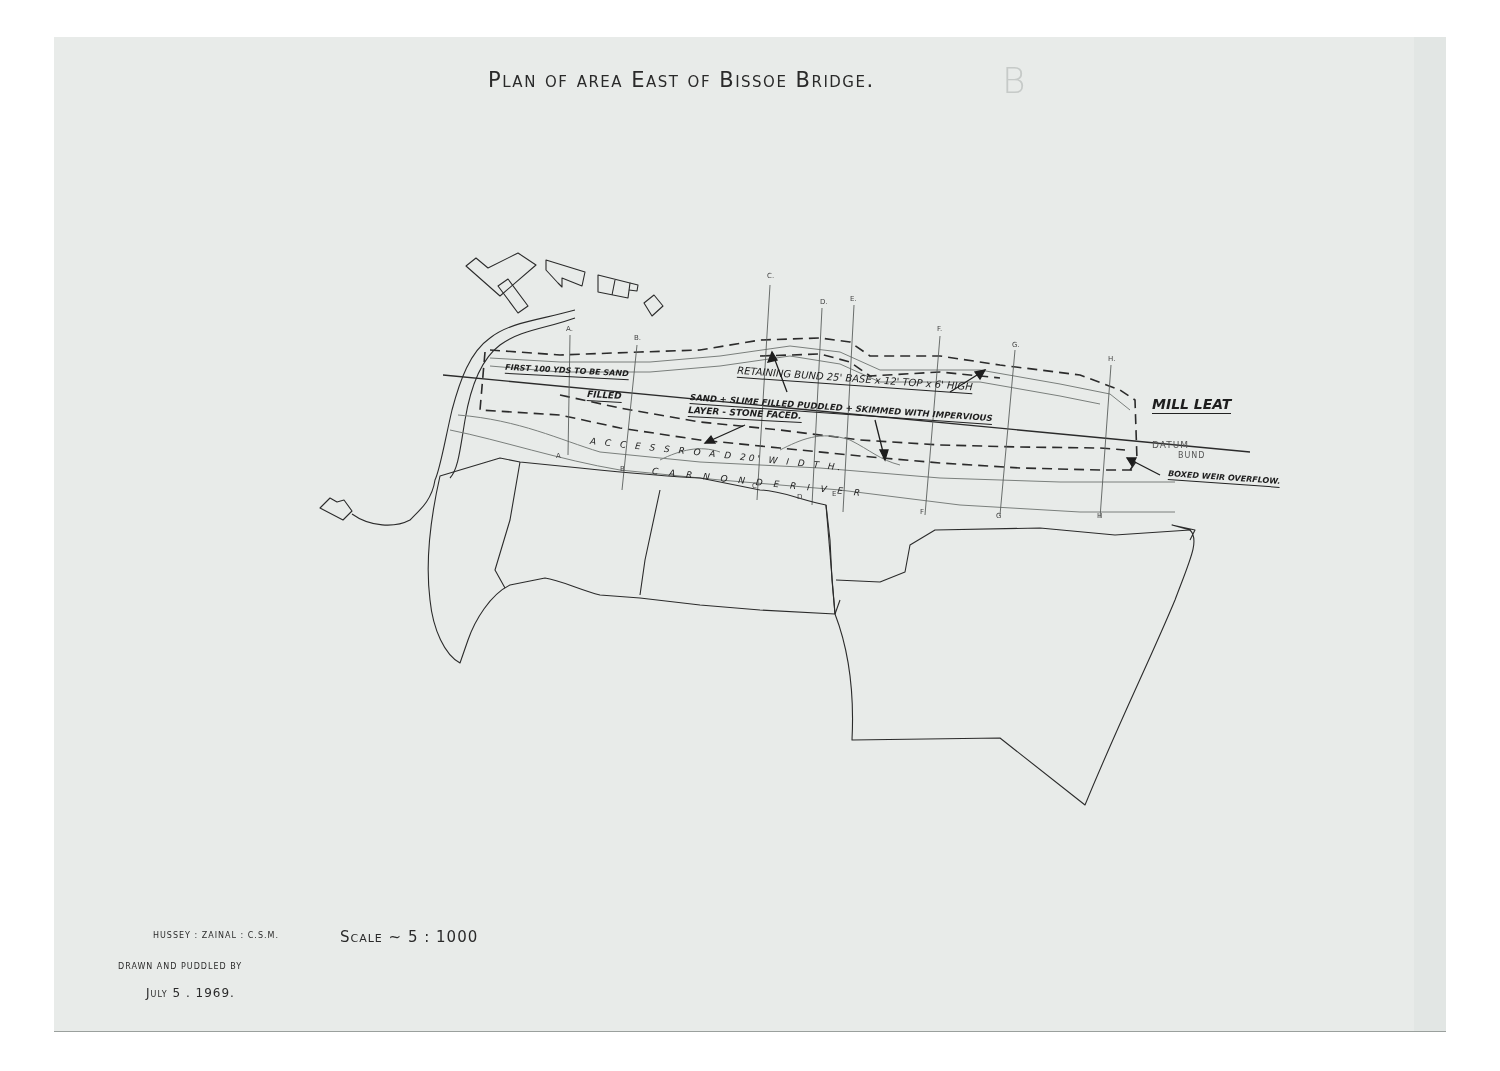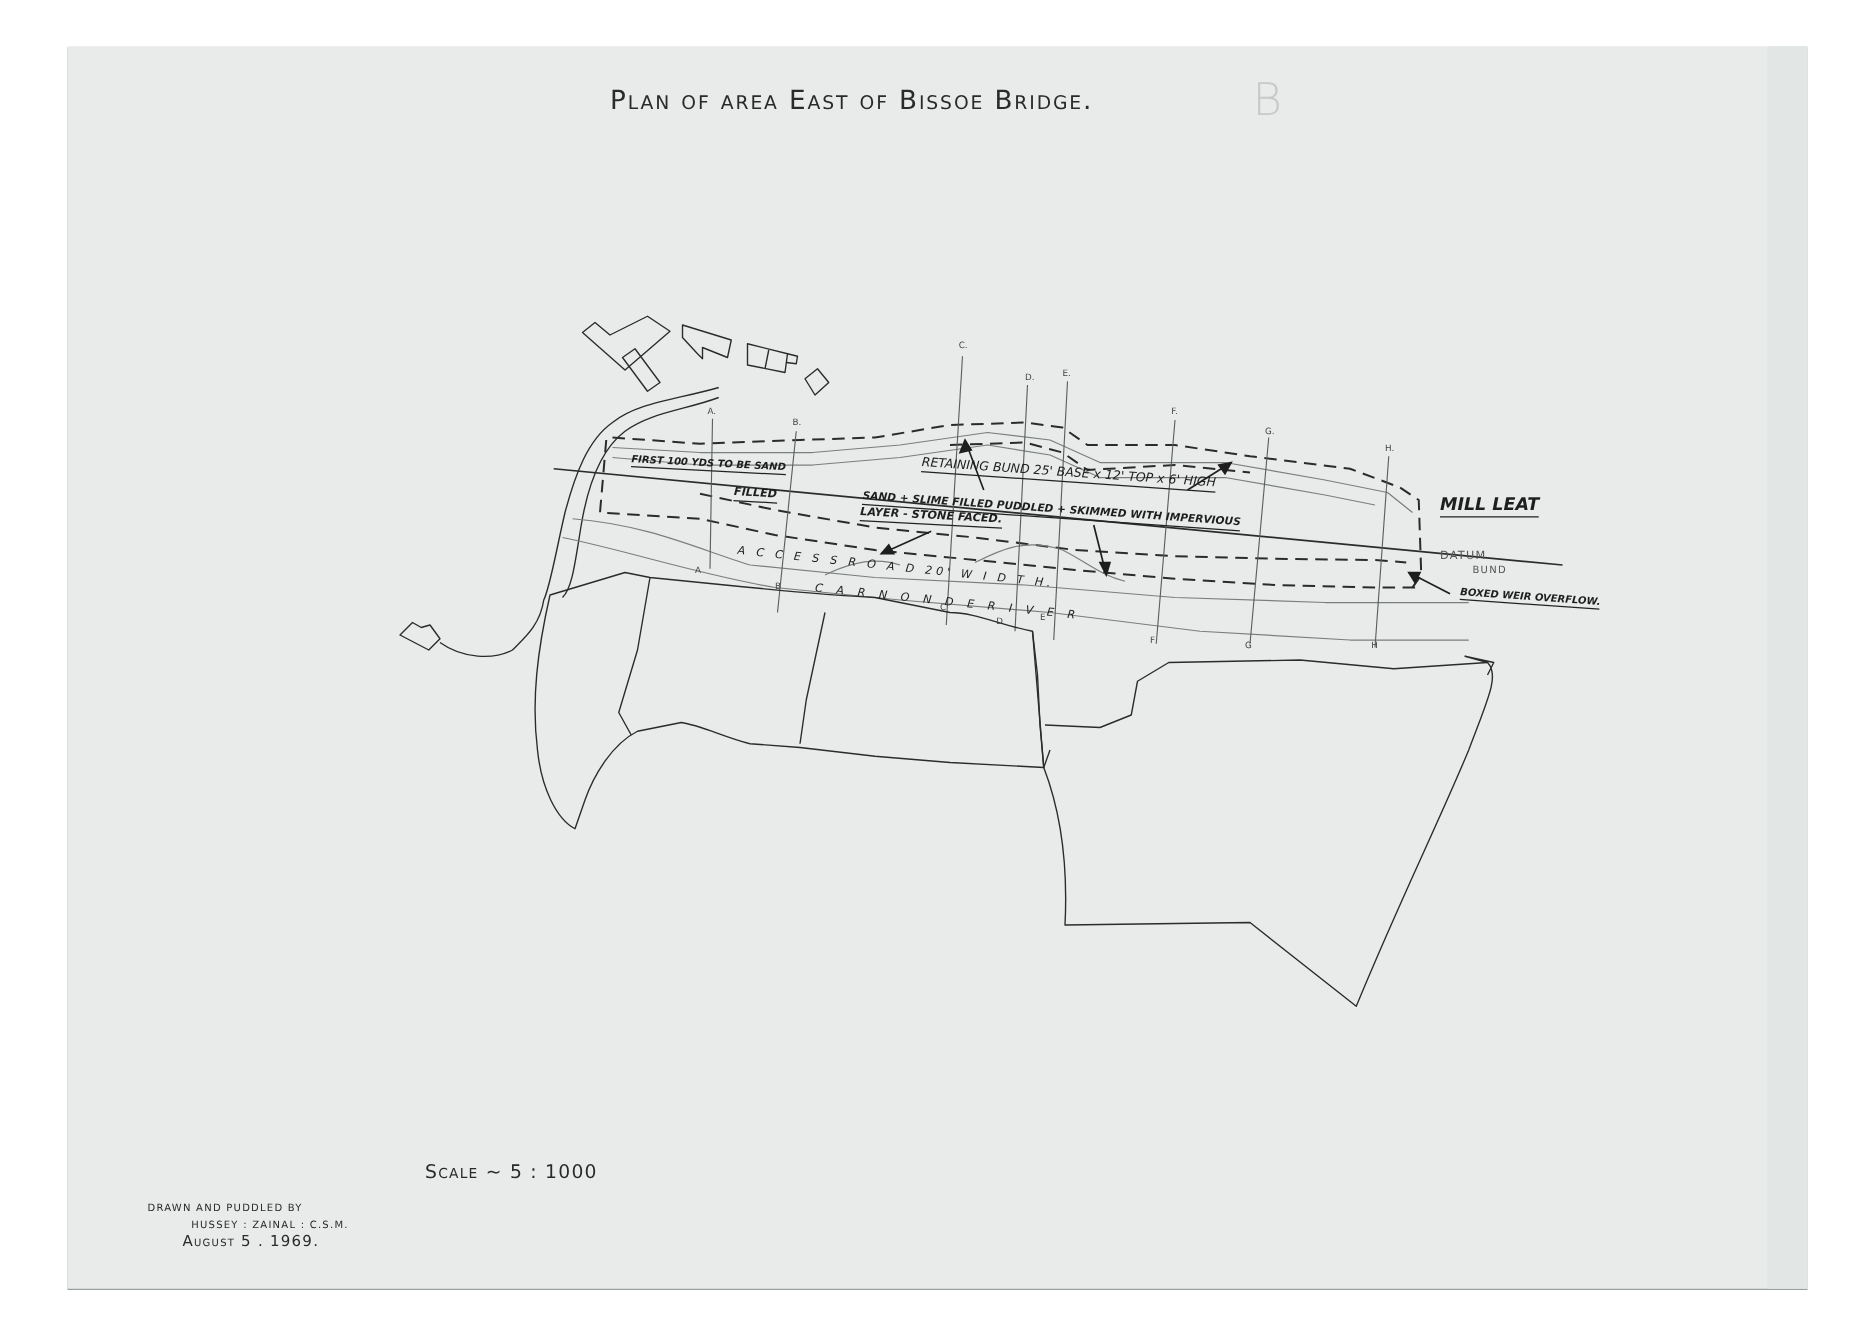--- a/index.html
+++ b/index.html
@@ -130,14 +130,14 @@
 <div class="lbl sec" style="left:620px;top:465px;">B</div>
 <div class="lbl sec" style="left:752px;top:482px;">C</div>
 <div class="lbl sec" style="left:797px;top:493px;">D</div>
 <div class="lbl sec" style="left:832px;top:490px;">E</div>
 <div class="lbl sec" style="left:920px;top:508px;">F</div>
 <div class="lbl sec" style="left:996px;top:512px;">G</div>
 <div class="lbl sec" style="left:1097px;top:512px;">H</div>
 
 <div class="lbl scale">Scale ~ 5 : 1000</div>
 <div class="lbl credits" style="top:962px;">DRAWN AND PUDDLED BY</div>
-<div class="lbl credits" style="top:975px;left:122px;padding-left:31px;">HUSSEY : ZAINAL : C.S.M.</div>
-<div class="lbl date">August 5 . 1969.</div>
+<div class="lbl credits" style="top:931px;left:122px;padding-left:31px;">HUSSEY : ZAINAL : C.S.M.</div>
+<div class="lbl date">July 5 . 1969.</div>
 
 </body></html>

